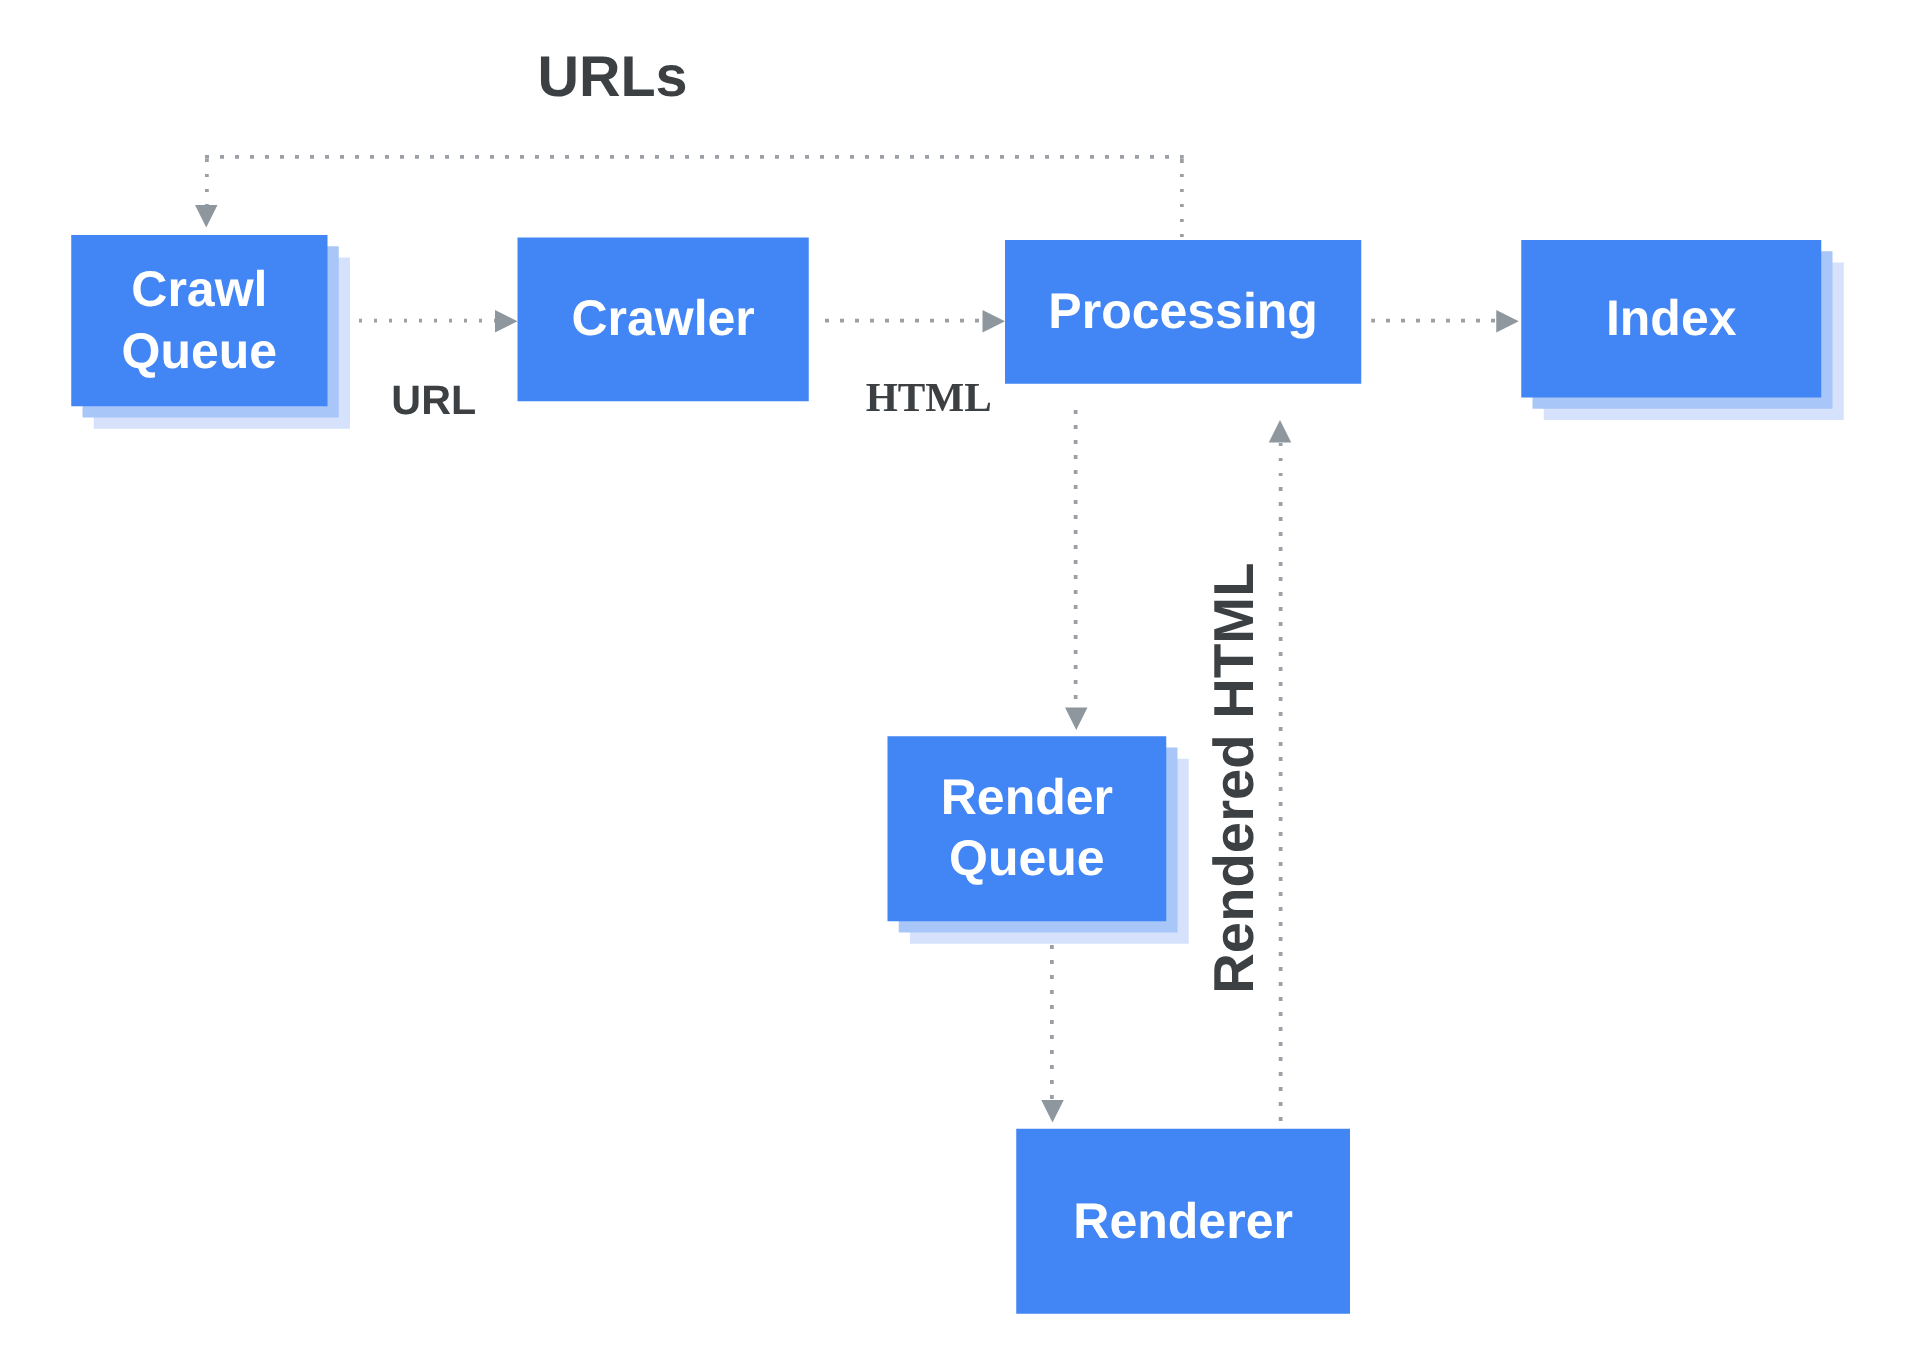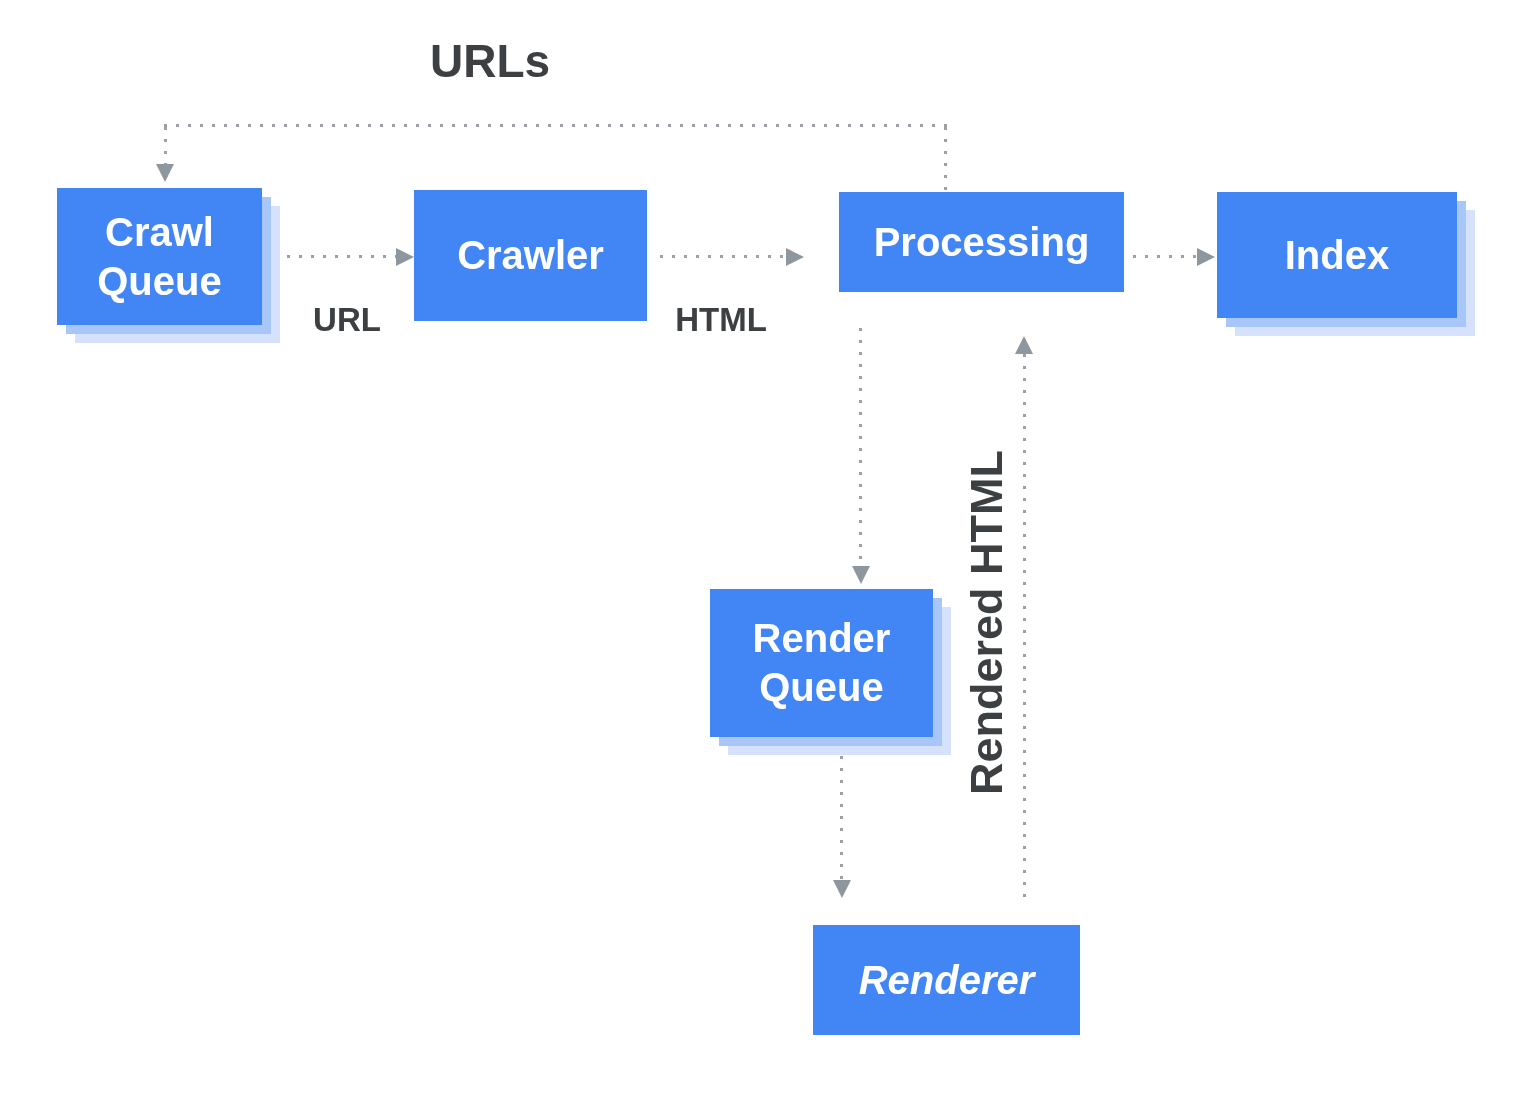--- a/index.html
+++ b/index.html
@@ -95,21 +95,21 @@
   <div class="edge-v" style="left:944px; top:127px; height:65px;"></div>
   <div class="edge-v" style="left:164px; top:127px; height:37px;"></div>
   <div class="arrow down" style="left:156px; top:164px;"></div>
 
   <div class="edge-h" style="left:287px; top:255px; width:110px;"></div>
   <div class="arrow right" style="left:396px; top:248px;"></div>
   <div class="edge-label" style="left:297px; top:303px; width:100px;">URL</div>
 
   <div class="edge-h" style="left:660px; top:255px; width:127px;"></div>
   <div class="arrow right" style="left:786px; top:248px;"></div>
-  <div class="edge-label" style="left:656px; top:303px; width:130px;">HTML</div>
+  <div class="edge-label" style="left:678px; top:303px; width:130px;font-family:Liberation Serif, serif;">HTML</div>
 
   <div class="edge-h" style="left:1097px; top:255px; width:101px;"></div>
   <div class="arrow right" style="left:1197px; top:248px;"></div>
 
   <div class="edge-v" style="left:859px; top:328px; height:238px;"></div>
   <div class="arrow down" style="left:852px; top:566px;"></div>
 
   <div class="edge-v" style="left:840px; top:756px; height:124px;"></div>
   <div class="arrow down" style="left:833px; top:880px;"></div>
 
@@ -118,29 +118,29 @@
   <div class="edge-label vertical" style="left:828px; top:611px;">Rendered HTML</div>
 
   <div class="node shadowed" style="left:57px; top:188px; width:205px; height:137px;">
     <span>Crawl Queue</span>
   </div>
 
   <div class="node" style="left:414px; top:190px; width:233px; height:131px;">
     <span>Crawler</span>
   </div>
 
-  <div class="node" style="left:839px; top:192px; width:285px; height:100px;">
+  <div class="node" style="left:804px; top:192px; width:285px; height:115px;">
     <span>Processing</span>
   </div>
 
   <div class="node shadowed" style="left:1217px; top:192px; width:240px; height:126px;">
     <span>Index</span>
   </div>
 
   <div class="node shadowed" style="left:710px; top:589px; width:223px; height:148px;">
     <span>Render Queue</span>
   </div>
 
-  <div class="node" style="left:813px; top:925px; width:267px; height:110px;font-style:italic;">
+  <div class="node" style="left:813px; top:903px; width:267px; height:148px;">
     <span>Renderer</span>
   </div>
 
 </div>
 
 </body></html>

